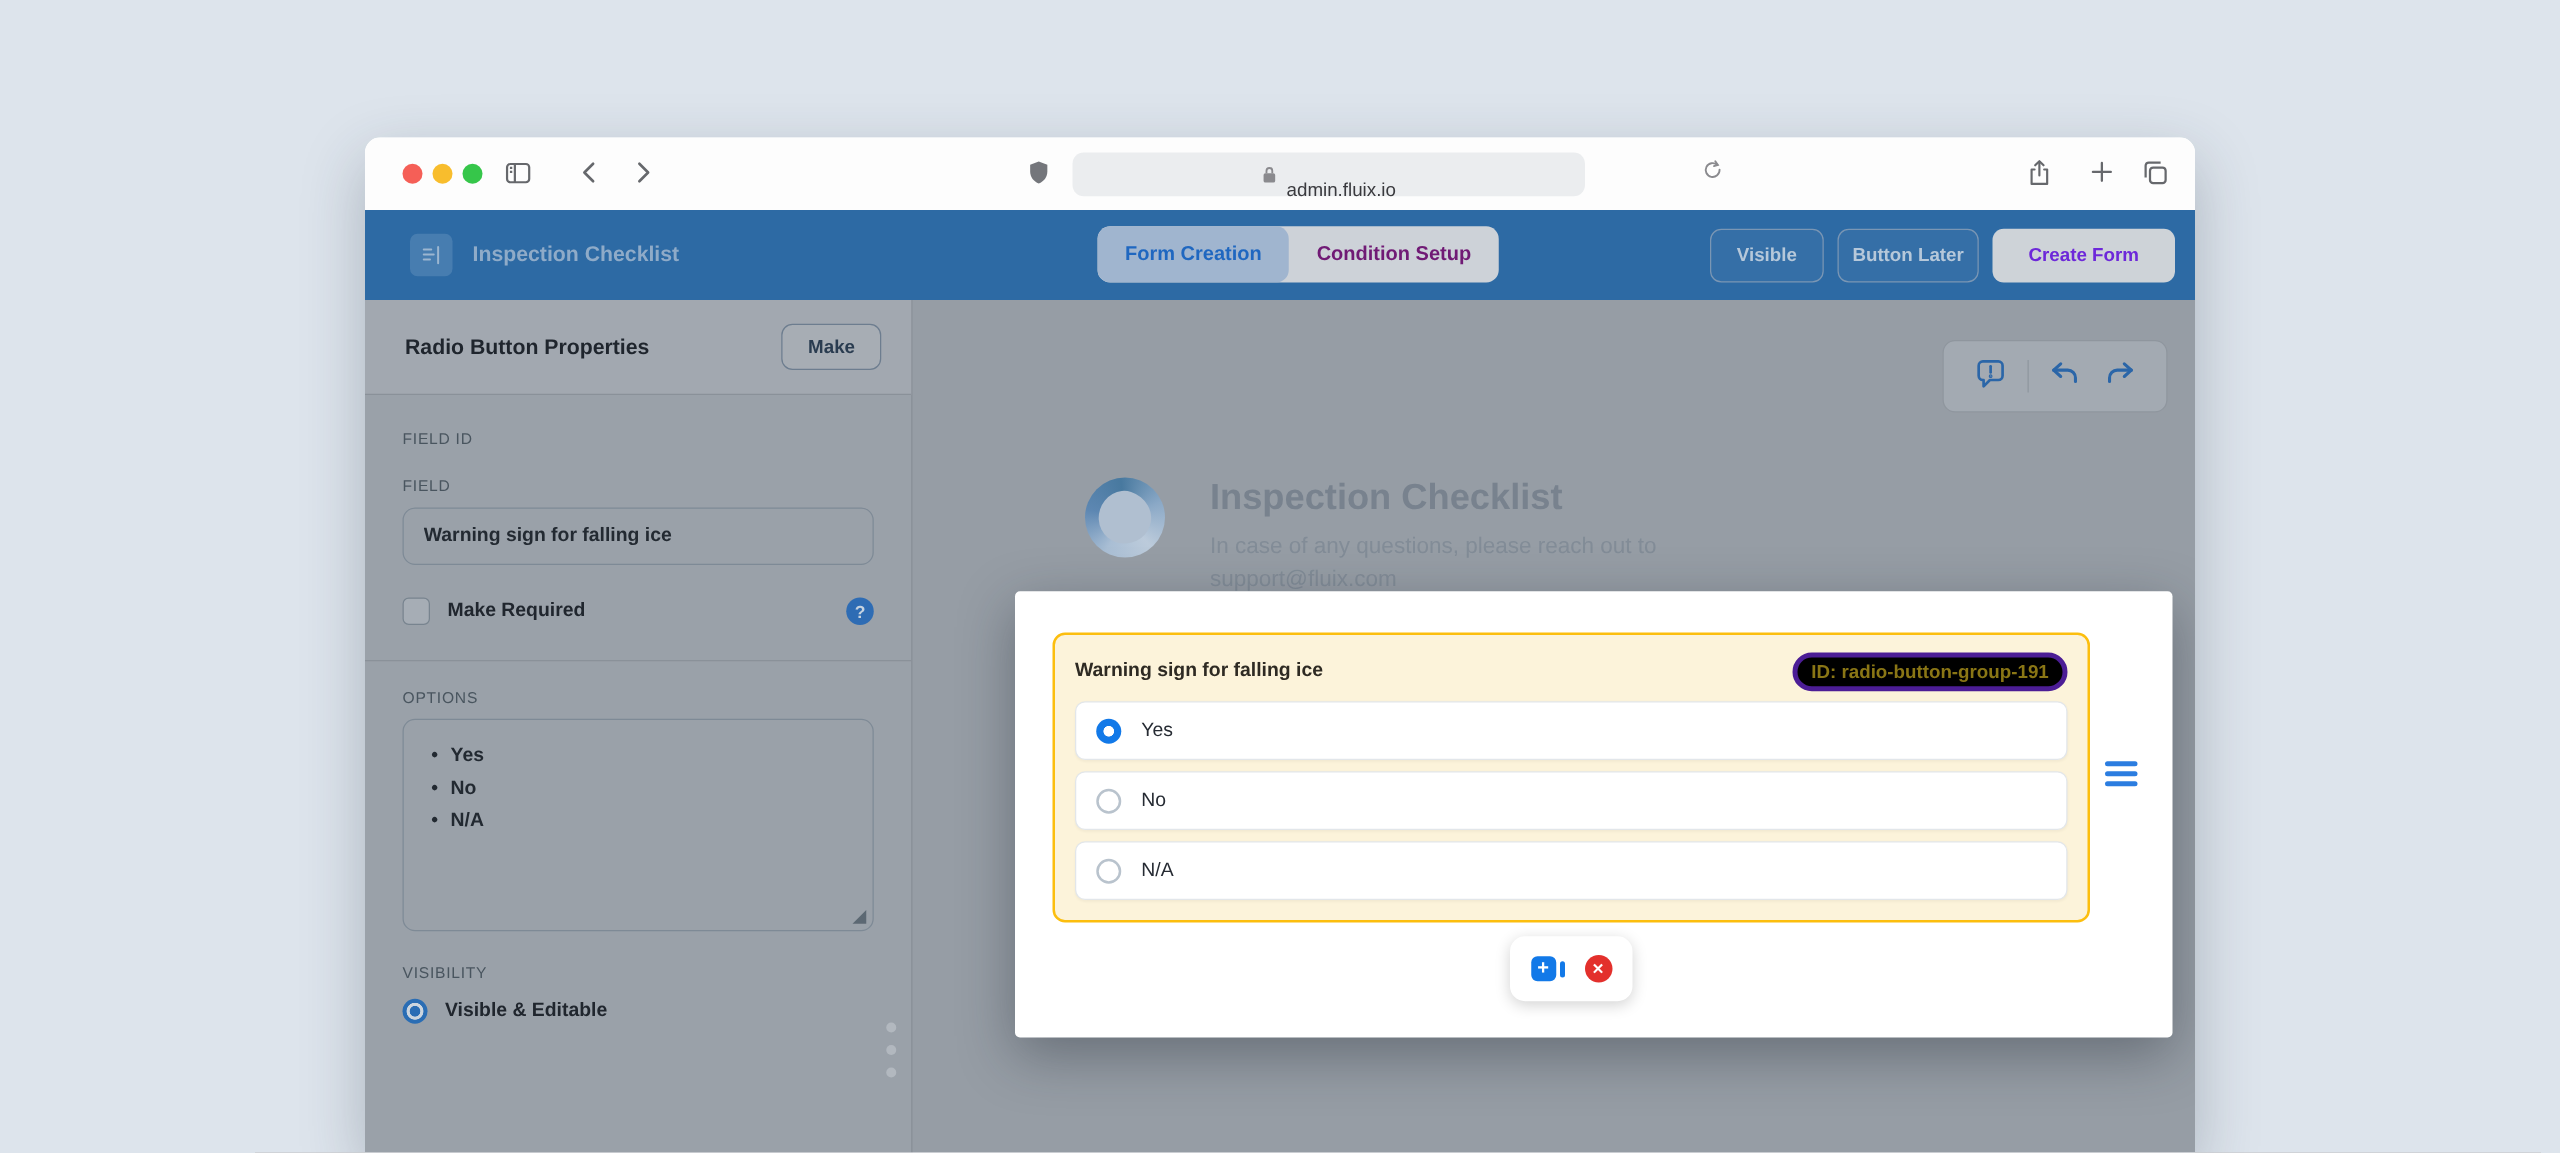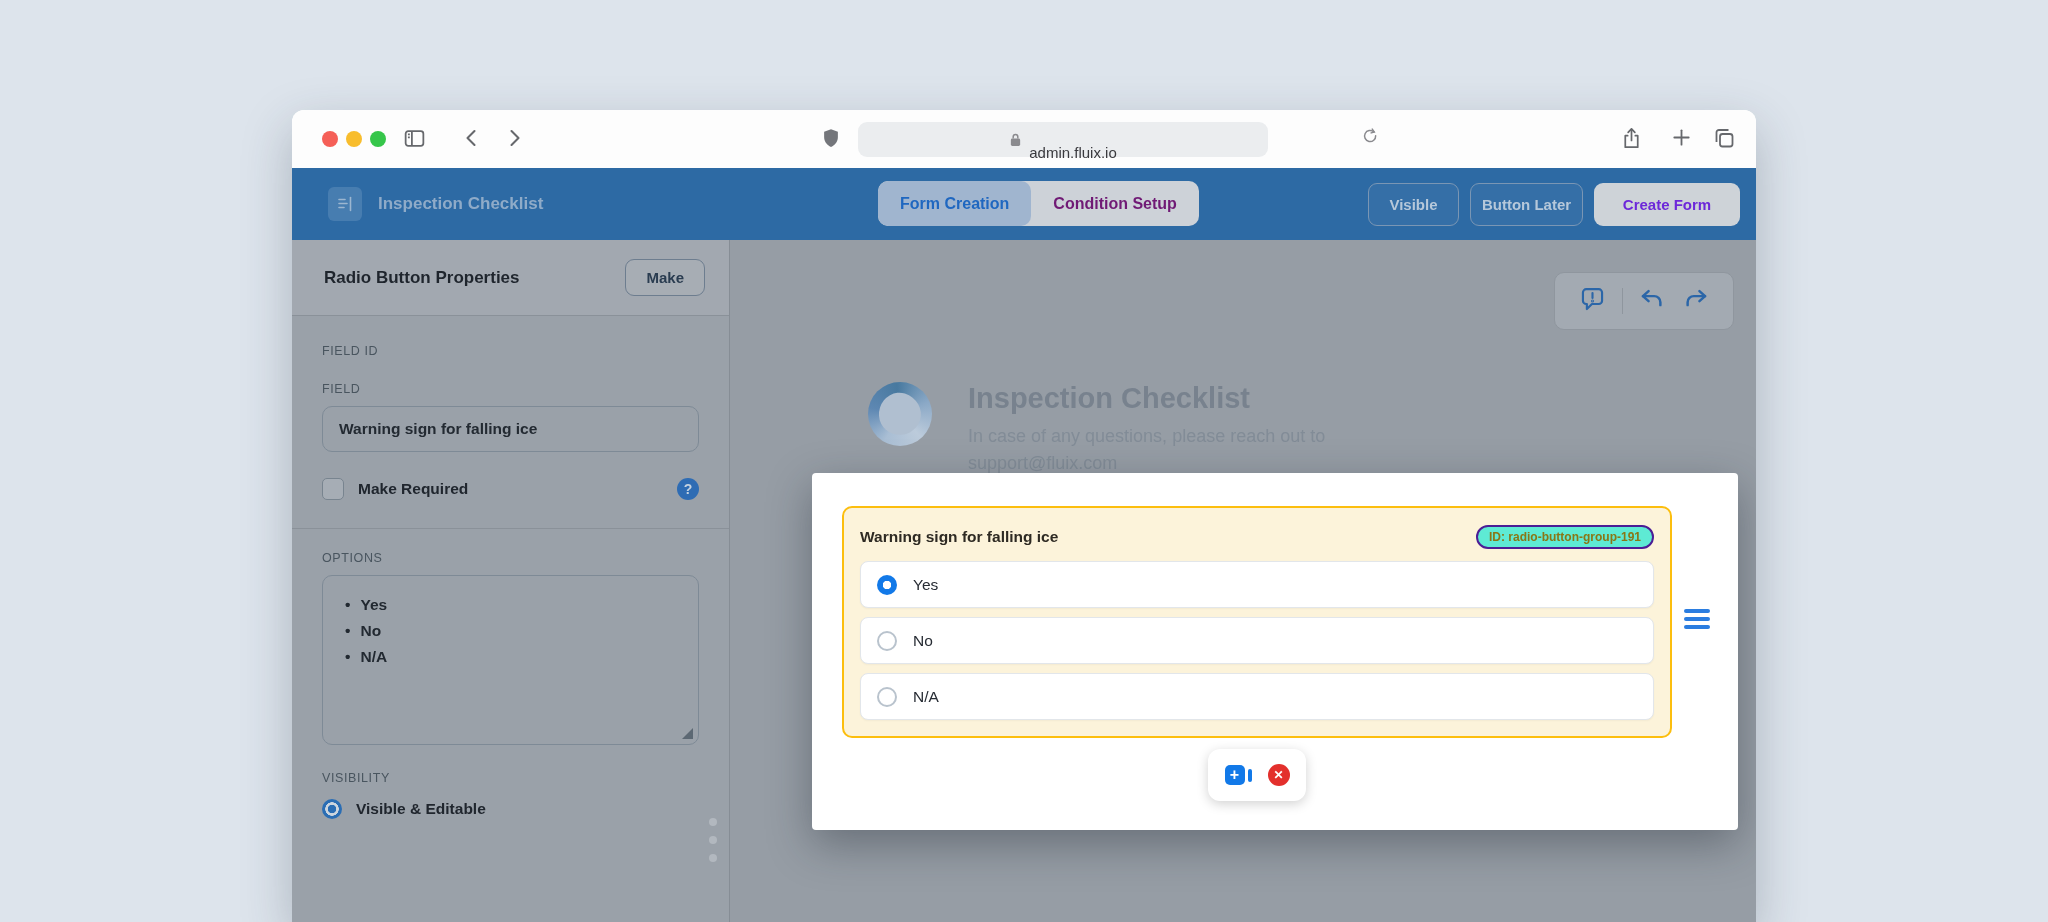--- a/index.html
+++ b/index.html
@@ -92,21 +92,21 @@
   .ftitle { font-size:29px; font-weight:600; color:#78828e; }
   .fsub { margin-top:8px; width:440px; font-size:18px; line-height:27px; color:#828c97; }
 
   
   .popup { position:absolute; left:520px; top:233px; width:926px; height:357px; background:#fff; border-radius:4px;
            box-shadow:0 14px 44px rgba(25,35,45,.38); }
   .fieldcard { position:absolute; left:30px; top:33px; width:830px; height:232px; background:#fcf3da;
                border:2.5px solid #fcbe0e; border-radius:10px; padding:14px 16px; }
   .cardhead { display:flex; align-items:center; justify-content:space-between; height:30px; }
   .cardlabel { font-size:15.5px; font-weight:700; color:#2e2a23; }
-  .idbadge { border:2px solid #4c1d95; background:#5eead4; color:#8a7615; font-size:12px; font-weight:700;
+  .idbadge { border:4px solid #4c1d95; background:#000000; color:#8a7615; font-size:15px; font-weight:700;
              padding:3px 11px; border-radius:999px; }
   .optrow { height:47px; margin-top:9px; background:#fff; border:1px solid #e2e6ea; border-radius:8px;
             display:flex; align-items:center; gap:16px; padding:0 16px; box-shadow:0 1px 2px rgba(0,0,0,.04); }
   .optrow .rlabel { font-size:15.5px; color:#262b33; }
   .radio-on { width:20px; height:20px; border-radius:50%;
               background:radial-gradient(circle at center, #ffffff 0 4px, #1279e8 4.5px 100%); }
   .radio-off { width:20px; height:20px; border-radius:50%; background:#fff; border:2px solid #b9c3cd; }
   .draghandle { position:absolute; right:28px; top:136px; display:flex; flex-direction:column; gap:4px;
                 background:none; border:none; }
   .draghandle i { width:26px; height:4px; border-radius:2px; background:#2b7de0; }

